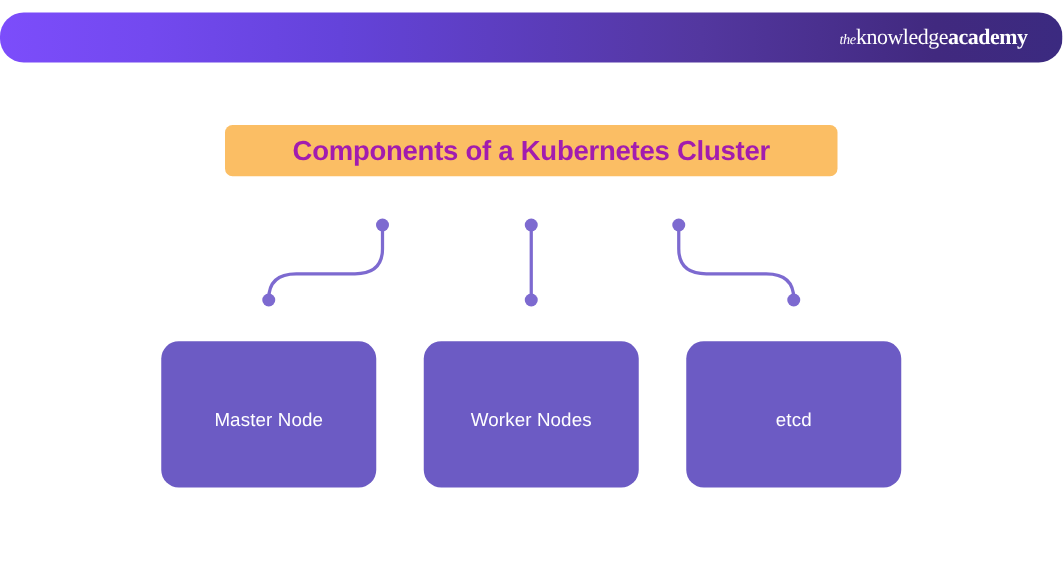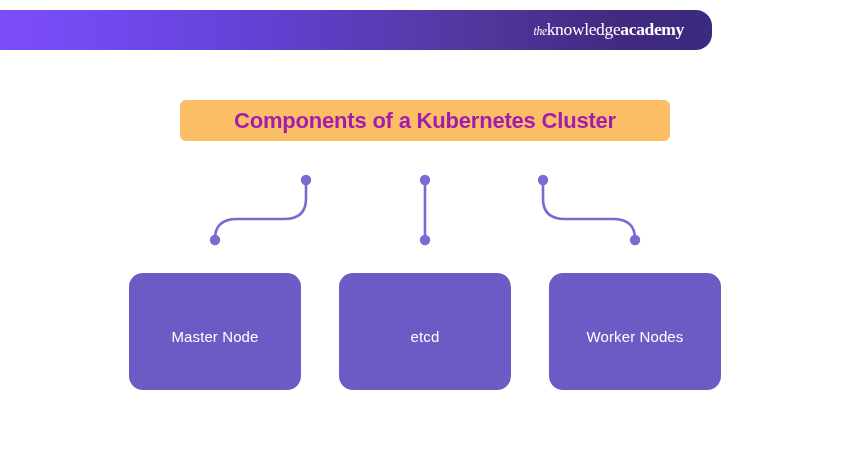--- a/index.html
+++ b/index.html
@@ -15,26 +15,27 @@
     overflow: hidden;
     font-family: "Liberation Sans", sans-serif;
     -webkit-font-smoothing: antialiased;
   }
 
   
   .header-bar {
     position: absolute;
     left: 0;
     top: 10px;
-    width: 712px;
+    width: 850px;
     height: 40px;
     background: linear-gradient(90deg, #7c4dfb 0%, #7349ef 14%, #6443da 32%, #53379f 66%, #41297f 88%, #3b2a80 100%);
     border-top-right-radius: 16px;
     border-bottom-right-radius: 16px;
     overflow: hidden;
+    border-radius: 19px;
   }
   .brand-logo {
     position: absolute;
     right: 28px;
     top: 50%;
     transform: translateY(-50%);
     white-space: nowrap;
     color: #ffffff;
     font-family: "Liberation Serif", "DejaVu Serif", serif;
     line-height: 1;
@@ -149,18 +150,18 @@
     <circle cx="543" cy="180" r="5.2"></circle>
     <circle cx="635" cy="240" r="5.2"></circle>
   </g>
 </svg>
 
 <div class="node-row">
   <div class="node-box">
     <span class="node-label">Master Node</span>
   </div>
   <div class="node-box">
-    <span class="node-label">etcd</span>
+    <span class="node-label">Worker Nodes</span>
   </div>
   <div class="node-box">
-    <span class="node-label">Worker Nodes</span>
+    <span class="node-label">etcd</span>
   </div>
 </div>
 
 </body></html>

